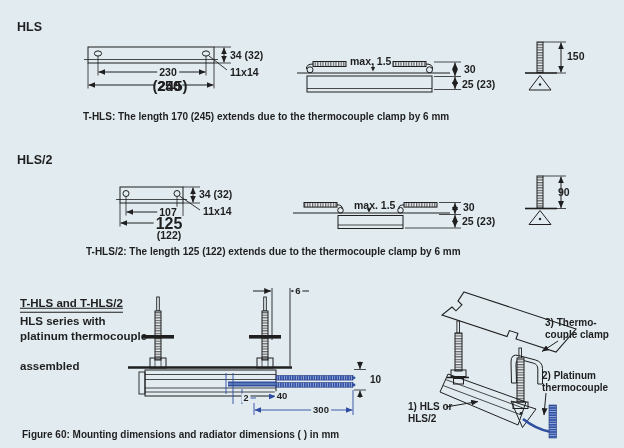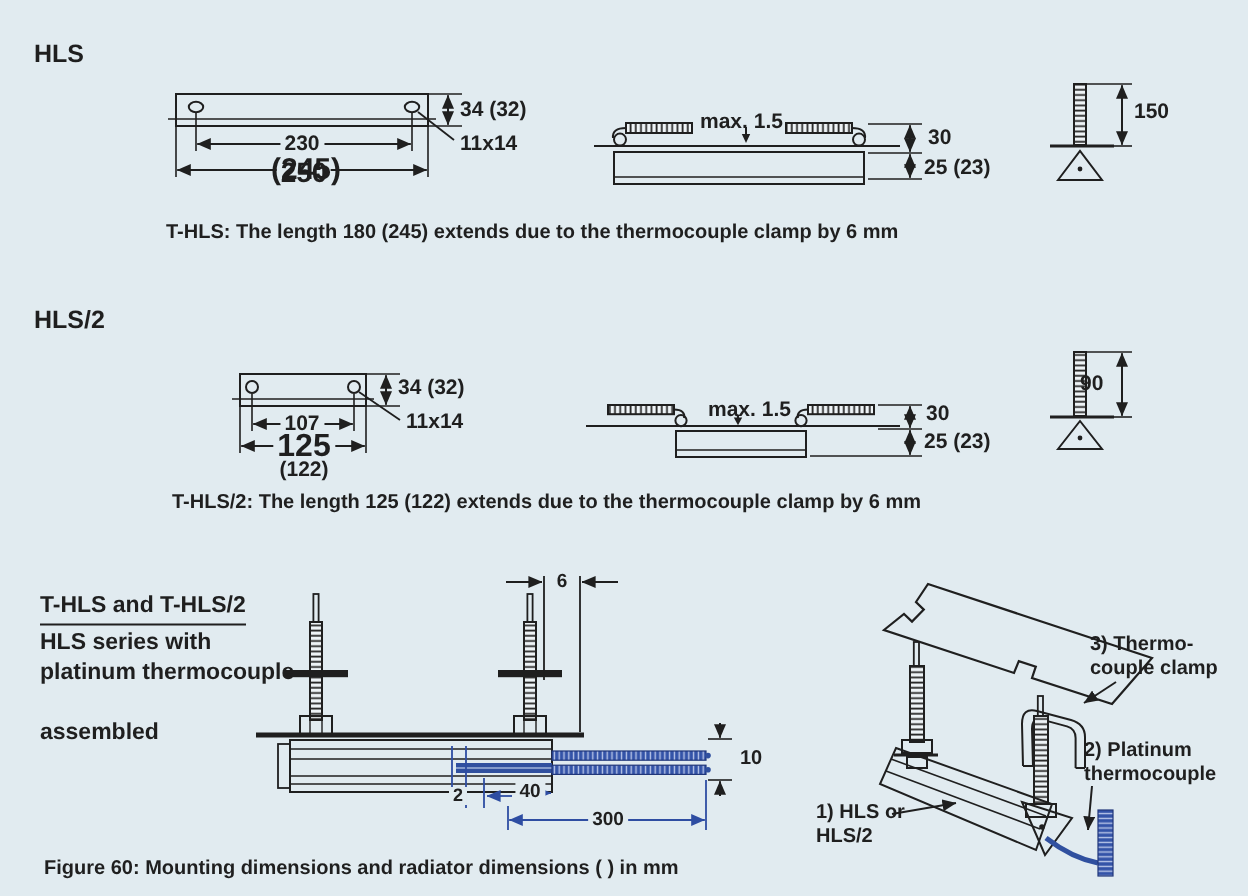--- a/index.html
+++ b/index.html
@@ -4,25 +4,25 @@
 <style>
   html,body{margin:0;padding:0;background:#c9d4da;}
   .page{
     position:relative;width:624px;height:448px;overflow:hidden;
     background:#e1ebf0;
     font-family:"Liberation Sans","DejaVu Sans",sans-serif;
     color:#1f1f1f;
   }
   .page svg{position:absolute;left:0;top:0;}
   .t{position:absolute;white-space:nowrap;transform:translateY(-50%);line-height:1;letter-spacing:0;}
-  .c{transform:translate(-50%,-50%);}
+  .c{transform:translate(-50%,-50%);margin-left:17px;}
   .bgm{background:#e1ebf0;padding:0 2px;}
   .w7{font-weight:700;}
   .w6{font-weight:600;}
-  .und{border-bottom:1.4px solid #1f1f1f;padding-bottom:2px;}
+  .und{border-bottom:1.4px solid #1f1f1f;padding-bottom:2px;text-decoration:underline;}
 </style>
 </head>
 <body>
 
 <div class="page">
 
   <svg width="624" height="448" viewBox="0 0 624 448">
     <defs>
       <marker id="mE" markerWidth="7" markerHeight="6" refX="6.8" refY="3" orient="auto" markerUnits="userSpaceOnUse">
           <path d="M0,0 L7,3 L0,6 Z" fill="#1f1f1f"></path>
@@ -236,32 +236,32 @@
   <span class="t w7" style="left:17px;top:27px;font-size:12.5px">HLS</span>
   <span class="t w7" style="left:230px;top:55px;font-size:10.5px">34 (32)</span>
   <span class="t w7" style="left:230px;top:72px;font-size:10.5px">11x14</span>
   <span class="t c bgm w7" style="left:151px;top:72px;font-size:10.5px">230</span>
   <span class="t c bgm w7" style="left:152px;top:86px;font-size:14px">250</span>
   <span class="t c w7" style="left:153px;top:85px;font-size:15px">(245)</span>
   <span class="t w7" style="left:350px;top:61px;font-size:10.5px">max. 1.5</span>
   <span class="t w7" style="left:464px;top:69px;font-size:10.5px">30</span>
   <span class="t w7" style="left:462px;top:84px;font-size:10.5px">25 (23)</span>
   <span class="t w7" style="left:567px;top:56px;font-size:10.5px">150</span>
-  <span class="t w6" style="left:83px;top:117px;font-size:10px">T-HLS: The length 180 (245) extends due to the thermocouple clamp by 6 mm</span>
+  <span class="t w6" style="left:83px;top:117px;font-size:10px">T-HLS: The length 170 (245) extends due to the thermocouple clamp by 6 mm</span>
 
   <span class="t w7" style="left:17px;top:160px;font-size:12.5px">HLS/2</span>
   <span class="t w7" style="left:199px;top:194px;font-size:10.5px">34 (32)</span>
   <span class="t w7" style="left:203px;top:211px;font-size:10.5px">11x14</span>
   <span class="t c bgm w7" style="left:151px;top:212px;font-size:10.5px">107</span>
   <span class="t c bgm w7" style="left:152px;top:224px;font-size:16px">125</span>
   <span class="t c w7" style="left:152px;top:235px;font-size:10.5px">(122)</span>
   <span class="t w7" style="left:354px;top:205px;font-size:10.5px">max. 1.5</span>
   <span class="t w7" style="left:463px;top:207px;font-size:10.5px">30</span>
   <span class="t w7" style="left:462px;top:221px;font-size:10.5px">25 (23)</span>
-  <span class="t w7" style="left:540px;top:192px;font-size:10.5px">90</span>
+  <span class="t w7" style="left:558px;top:192px;font-size:10.5px">90</span>
   <span class="t w6" style="left:86px;top:252px;font-size:10px">T-HLS/2: The length 125 (122) extends due to the thermocouple clamp by 6 mm</span>
 
   <span class="t w7 und" style="left:20px;top:305px;font-size:11.5px">T-HLS and T-HLS/2</span>
   <span class="t w6" style="left:20px;top:321.5px;font-size:11.5px">HLS series with</span>
   <span class="t w6" style="left:20px;top:336.5px;font-size:11.5px">platinum thermocouple</span>
   <span class="t w6" style="left:20px;top:366.5px;font-size:11.5px">assembled</span>
 
   <span class="t c bgm w7" style="left:281px;top:291px;font-size:9.5px">6</span>
   <span class="t c bgm w7" style="left:229px;top:398px;font-size:9px">2</span>
   <span class="t c bgm w7" style="left:265px;top:396px;font-size:9.5px">40</span>

